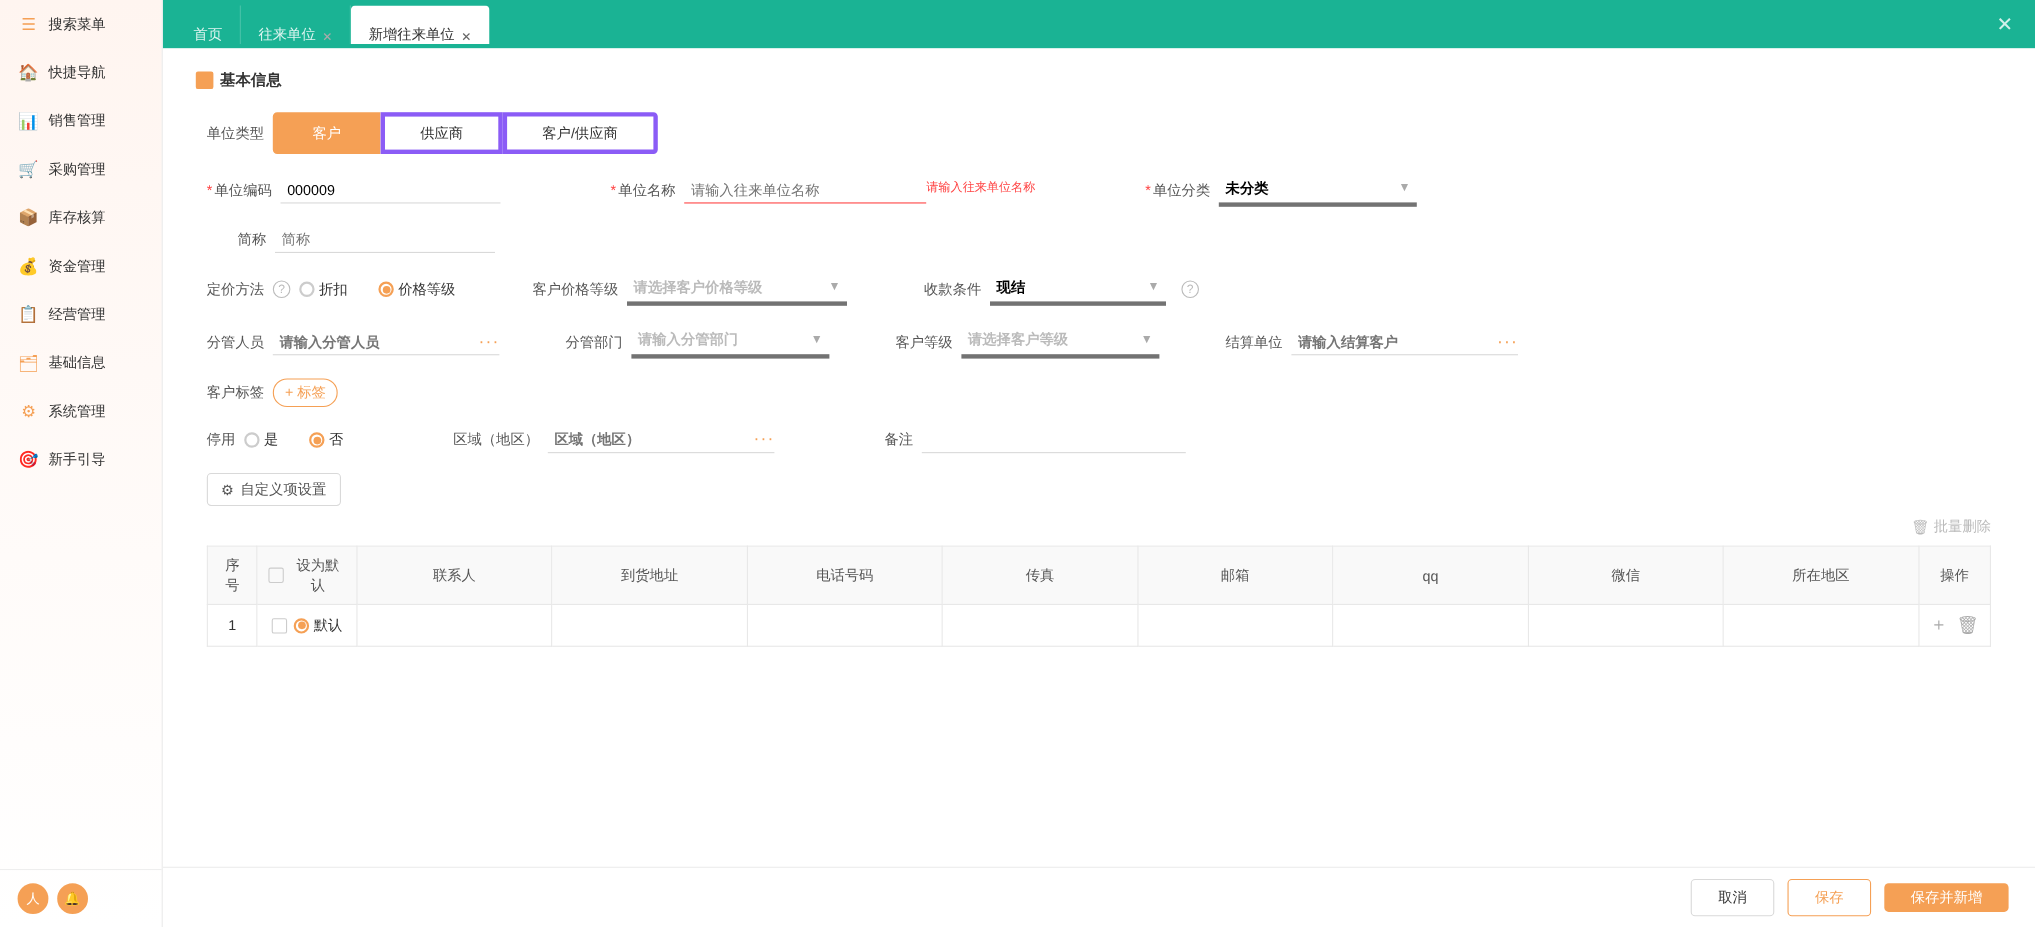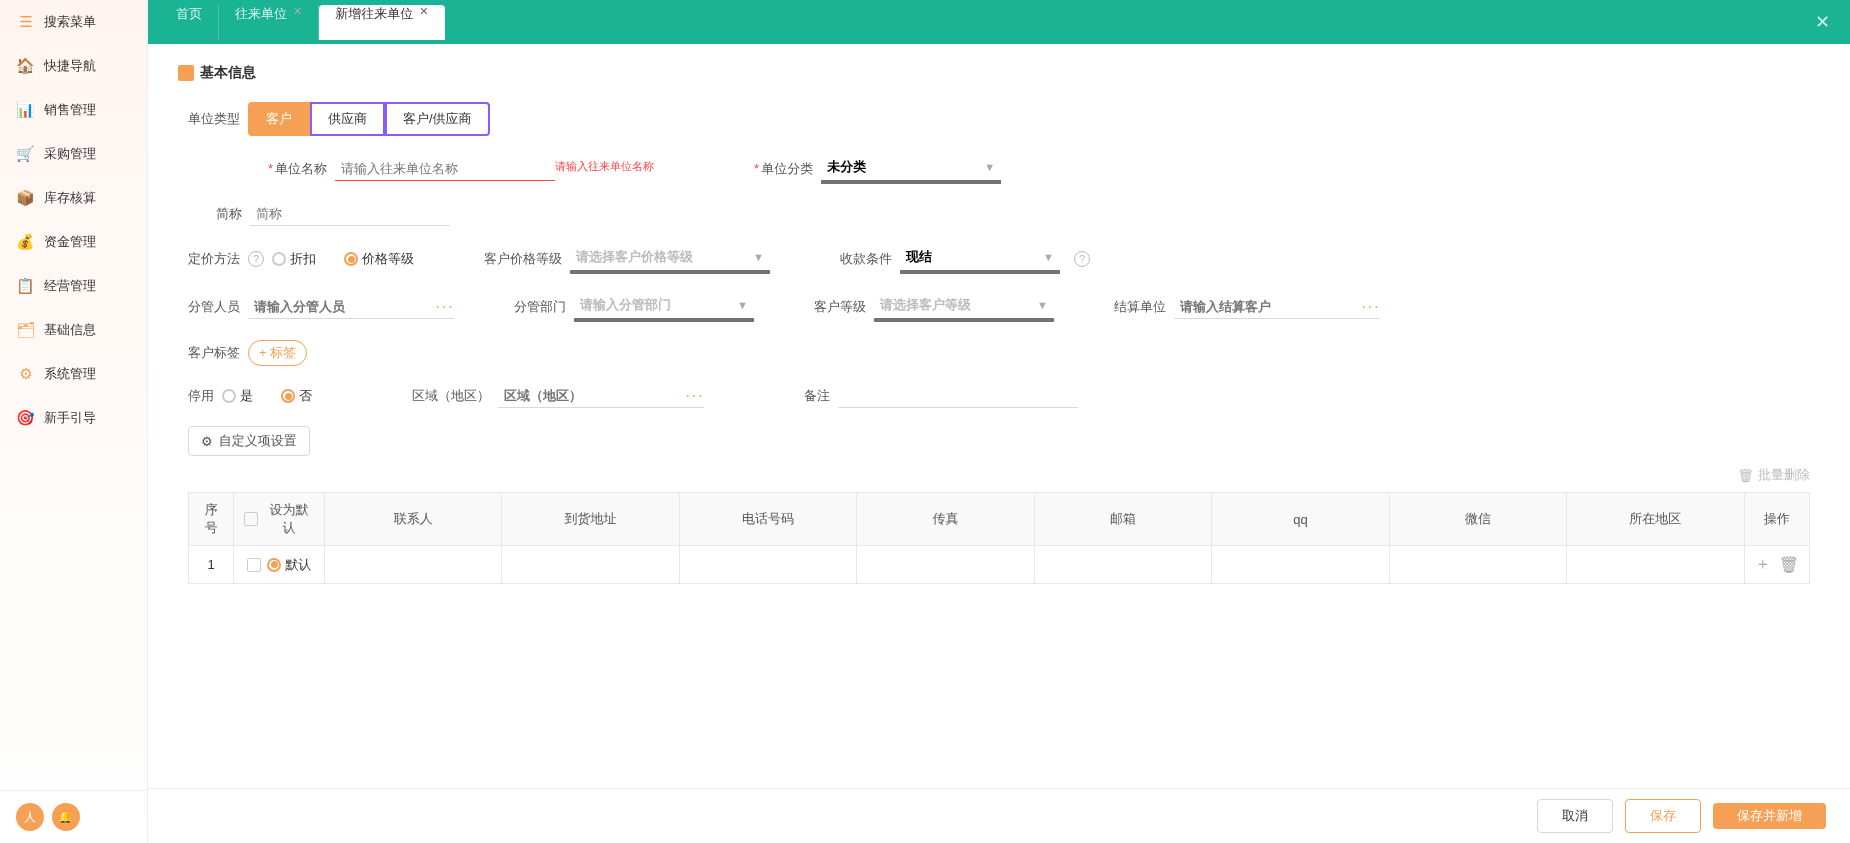--- a/index.html
+++ b/index.html
@@ -61,21 +61,21 @@
       display: flex;
       align-items: center;
       height: 44px;
       padding: 0 12px;
       gap: 0;
       flex-shrink: 0;
     }
     .tab {
       height: 35px;
       display: flex;
-      align-items: flex-start;
+      align-items: flex-end;
       padding: 0 16px;
       cursor: pointer;
       color: rgba(255,255,255,0.85);
       font-size: 13px;
       border-right: 1px solid rgba(255,255,255,0.2);
       gap: 6px;
     }
     .tab.active {
       background: #fff;
       color: #333;
@@ -146,22 +146,22 @@
     .error-msg { color: #f44; font-size: 11px; margin-top: 2px; }
     .form-input-wrap { display: flex; flex-direction: row; position: relative; }
     .select-arrow { color: #aaa; font-size: 11px; margin-left: 4px; }
 
     
     .unit-type-group {
       display: flex;
       gap: 0;
     }
     .unit-type-btn {
-      padding: 6px 16px;
-      border: 2px solid #8b5cf6;
+      padding: 6px 32px;
+      border: 4px solid #8b5cf6;
       cursor: pointer;
       font-size: 13px;
       background: white;
       color: #333;
     }
     .unit-type-btn.active {
       background: #f5a055;
       border-color: #f5a055;
       color: white;
     }
@@ -420,20 +420,24 @@
           <span class="form-label">单位类型</span>
           <div class="unit-type-group">
             <button class="unit-type-btn active">客户</button>
             <button class="unit-type-btn">供应商</button>
             <button class="unit-type-btn">客户/供应商</button>
           </div>
         </div>
       </div>
 
       <div class="form-row">
+        <div class="form-field">
+          <span class="form-label"><span class="required-star">*</span><span>单位编码</span></span>
+          <input class="form-input" value="000009" style="min-width: 200px;">
+        </div>
         <div style="width:60px;"></div>
         <div class="form-field">
           <span class="form-label"><span class="required-star">*</span><span>单位名称</span></span>
           <div class="form-input-wrap">
             <input class="form-input error-border" style="min-width: 220px;" placeholder="请输入往来单位名称">
             <span class="error-msg">请输入往来单位名称</span>
           </div>
         </div>
         <div style="width:60px;"></div>
         <div class="form-field">

